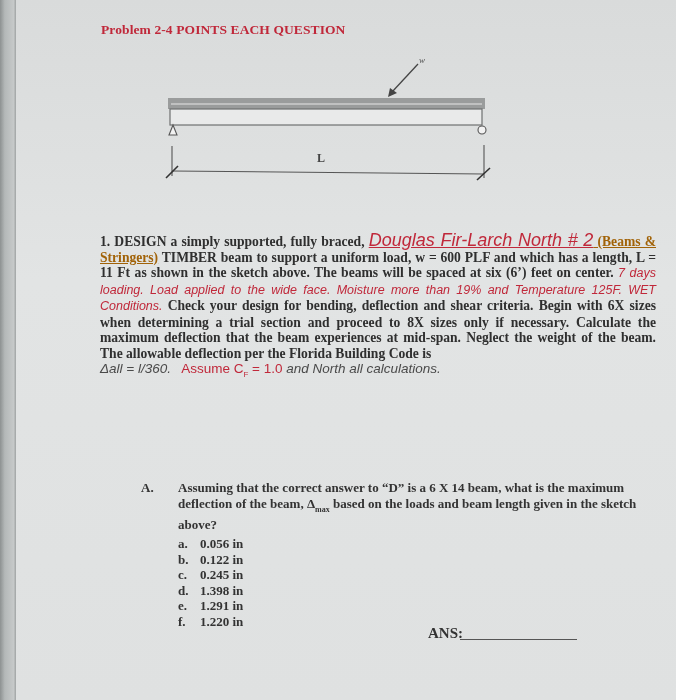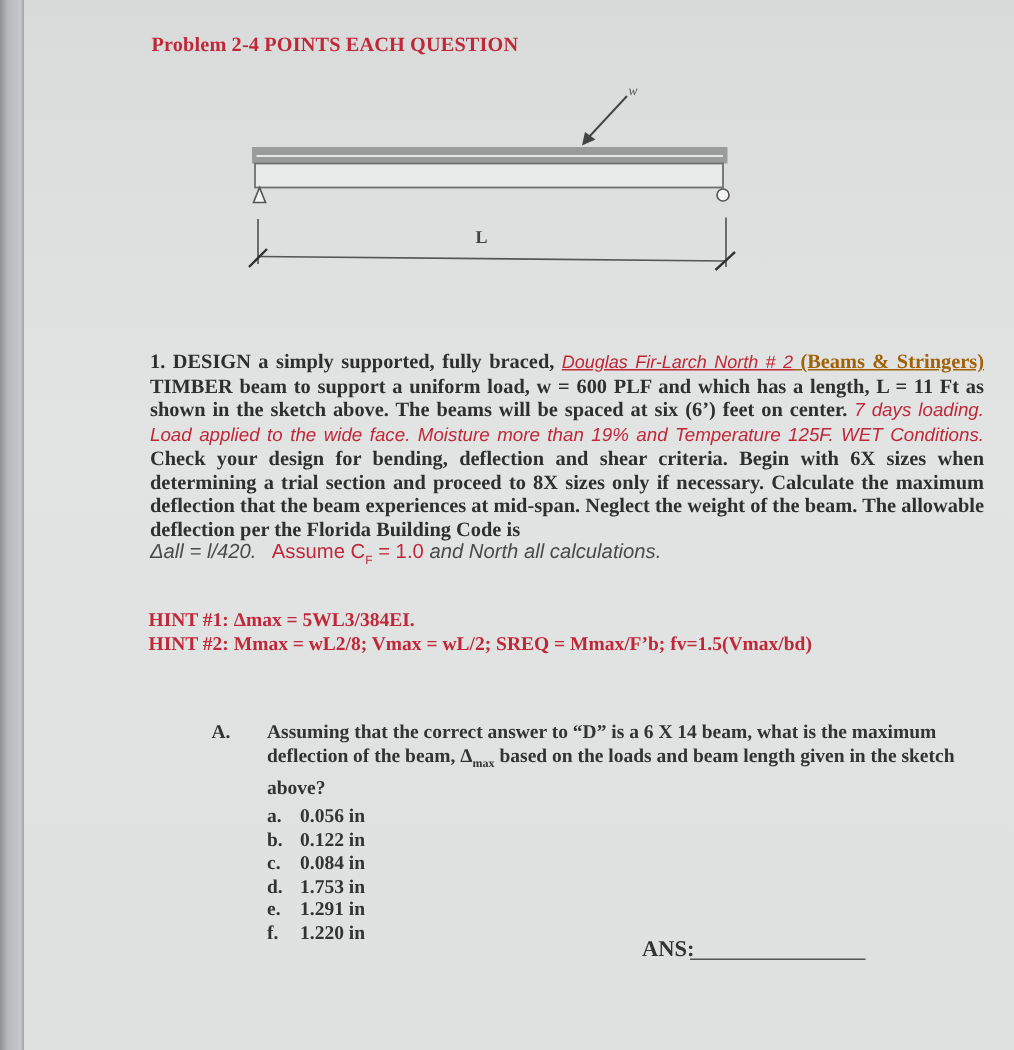--- a/index.html
+++ b/index.html
@@ -20,21 +20,21 @@
     font-weight: bold; font-size: 13.5px; color: #c0283a; letter-spacing: 0.1px;
   }
 
   .diagram { position: absolute; left: 0; top: 0; width: 660px; height: 230px; }
 
   .para {
     position: absolute; left: 84px; top: 233px; width: 556px;
     font-size: 13.6px; line-height: 15.5px; font-weight: bold; color: #2f2f2f;
     text-align: justify;
   }
-  .red-ul { color: #c0283a; font-weight: normal; font-style: italic; text-decoration: underline; font-family: "Liberation Sans", sans-serif; font-size: 12px; }
+  .red-ul { color: #c0283a; font-weight: normal; font-style: italic; text-decoration: underline; font-family: "Liberation Sans", sans-serif; font-size: 18px; }
   .red-b-ul { color: #a16207; text-decoration: underline; margin-top: 42px; }
   .red-it { color: #c0283a; font-weight: normal; font-style: italic; font-family: "Liberation Sans", sans-serif; font-size: 12.5px; }
   .gray-it { color: #4a4a4a; font-weight: normal; font-style: italic; font-family: "Liberation Sans", sans-serif; font-size: 13.5px; }
   .red-it-lg { color: #c0283a; font-weight: normal; font-family: "Liberation Sans", sans-serif; font-size: 13.5px; }
 
   .hints {
     position: absolute; left: 83px; top: 405px;
     font-weight: bold; font-size: 13px; line-height: 16px; color: #c0283a;
   }
 
@@ -90,49 +90,45 @@
     <line x1="156" y1="146" x2="156" y2="176" stroke="#555" stroke-width="1.1"></line>
     <line x1="468" y1="145" x2="468" y2="178" stroke="#555" stroke-width="1.1"></line>
     <line x1="156" y1="171" x2="468" y2="174" stroke="#555" stroke-width="1.1"></line>
     <line x1="150" y1="178" x2="162" y2="166" stroke="#333" stroke-width="1.6"></line>
     <line x1="461" y1="180" x2="474" y2="168" stroke="#333" stroke-width="1.6"></line>
     <text x="301" y="162" font-family="Liberation Serif, serif" font-weight="bold" font-size="12" fill="#444">L</text>
   </svg>
 
   <div class="para">
     <span>1. DESIGN a simply supported, fully braced, </span><span class="red-ul">Douglas Fir-Larch North # 2</span><span class="red-b-ul"> (Beams &amp; Stringers)</span><span> </span><span>TIMBER beam to support a uniform load, w = 600 PLF and which has a length, L = 11 Ft as shown in the sketch above. The beams will be spaced at six (6’) feet on center. </span><span class="red-it">7 days loading. Load applied to the wide face. Moisture more than 19% and Temperature 125F. WET Conditions.</span><span> Check your design for bending, deflection and shear criteria. Begin with 6X sizes when determining a trial section and proceed to 8X sizes only if necessary. Calculate the maximum deflection that the beam experiences at mid-span. Neglect the weight of the beam. The allowable deflection per the Florida Building Code is</span><br>
-    <span class="gray-it">Δall = l/420.</span>&nbsp;&nbsp;&nbsp;<span class="red-it-lg"><span>Assume C</span><sub style="font-size:8px">F</sub><span> = 1.0</span></span><span class="gray-it"> and North all calculations.</span>
+    <span class="gray-it">Δall = l/360.</span>&nbsp;&nbsp;&nbsp;<span class="red-it-lg"><span>Assume C</span><sub style="font-size:8px">F</sub><span> = 1.0</span></span><span class="gray-it"> and North all calculations.</span>
   </div>
 
-  <div class="hints">
-    <div>HINT #1: Δmax = 5WL3/384EI.</div>
-    <div>HINT #2: Mmax = wL2/8; Vmax = wL/2; SREQ = Mmax/F’b; fv=1.5(Vmax/bd)</div>
-  </div>
 
   <div class="question">
     <span class="q-label">A.</span>
     <div class="q-text"><span>Assuming that the correct answer to “D” is a 6 X 14 beam, what is the maximum deflection of the beam, Δ</span><sub style="font-size:8px">max</sub><span> based on the loads and beam length given in the sketch above?</span></div>
   </div>
 
   <div class="choices">
     <div class="choice">
         <span class="letter">a.</span>
         <span>0.056 in</span>
       </div>
     <div class="choice">
         <span class="letter">b.</span>
         <span>0.122 in</span>
       </div>
     <div class="choice">
         <span class="letter">c.</span>
-        <span>0.084 in</span>
+        <span>0.245 in</span>
       </div>
     <div class="choice">
         <span class="letter">d.</span>
-        <span>1.753 in</span>
+        <span>1.398 in</span>
       </div>
     <div class="choice">
         <span class="letter">e.</span>
         <span>1.291 in</span>
       </div>
     <div class="choice">
         <span class="letter">f.</span>
         <span>1.220 in</span>
       </div>
   </div>

